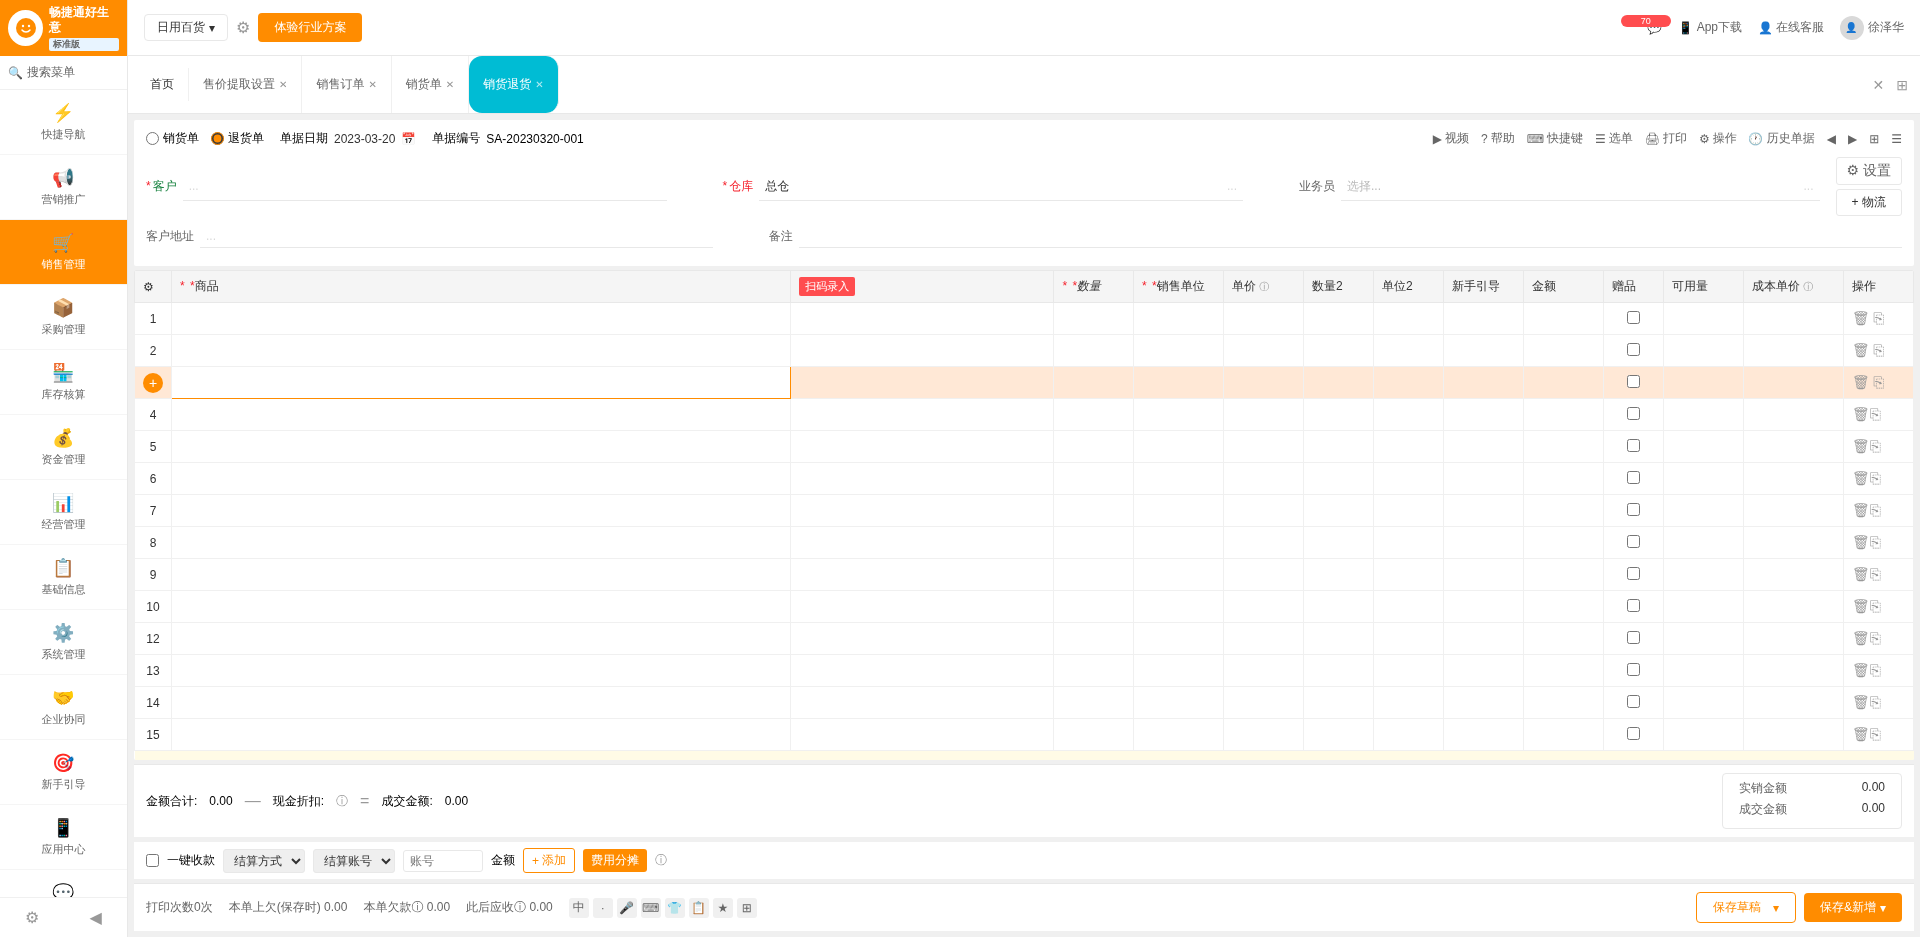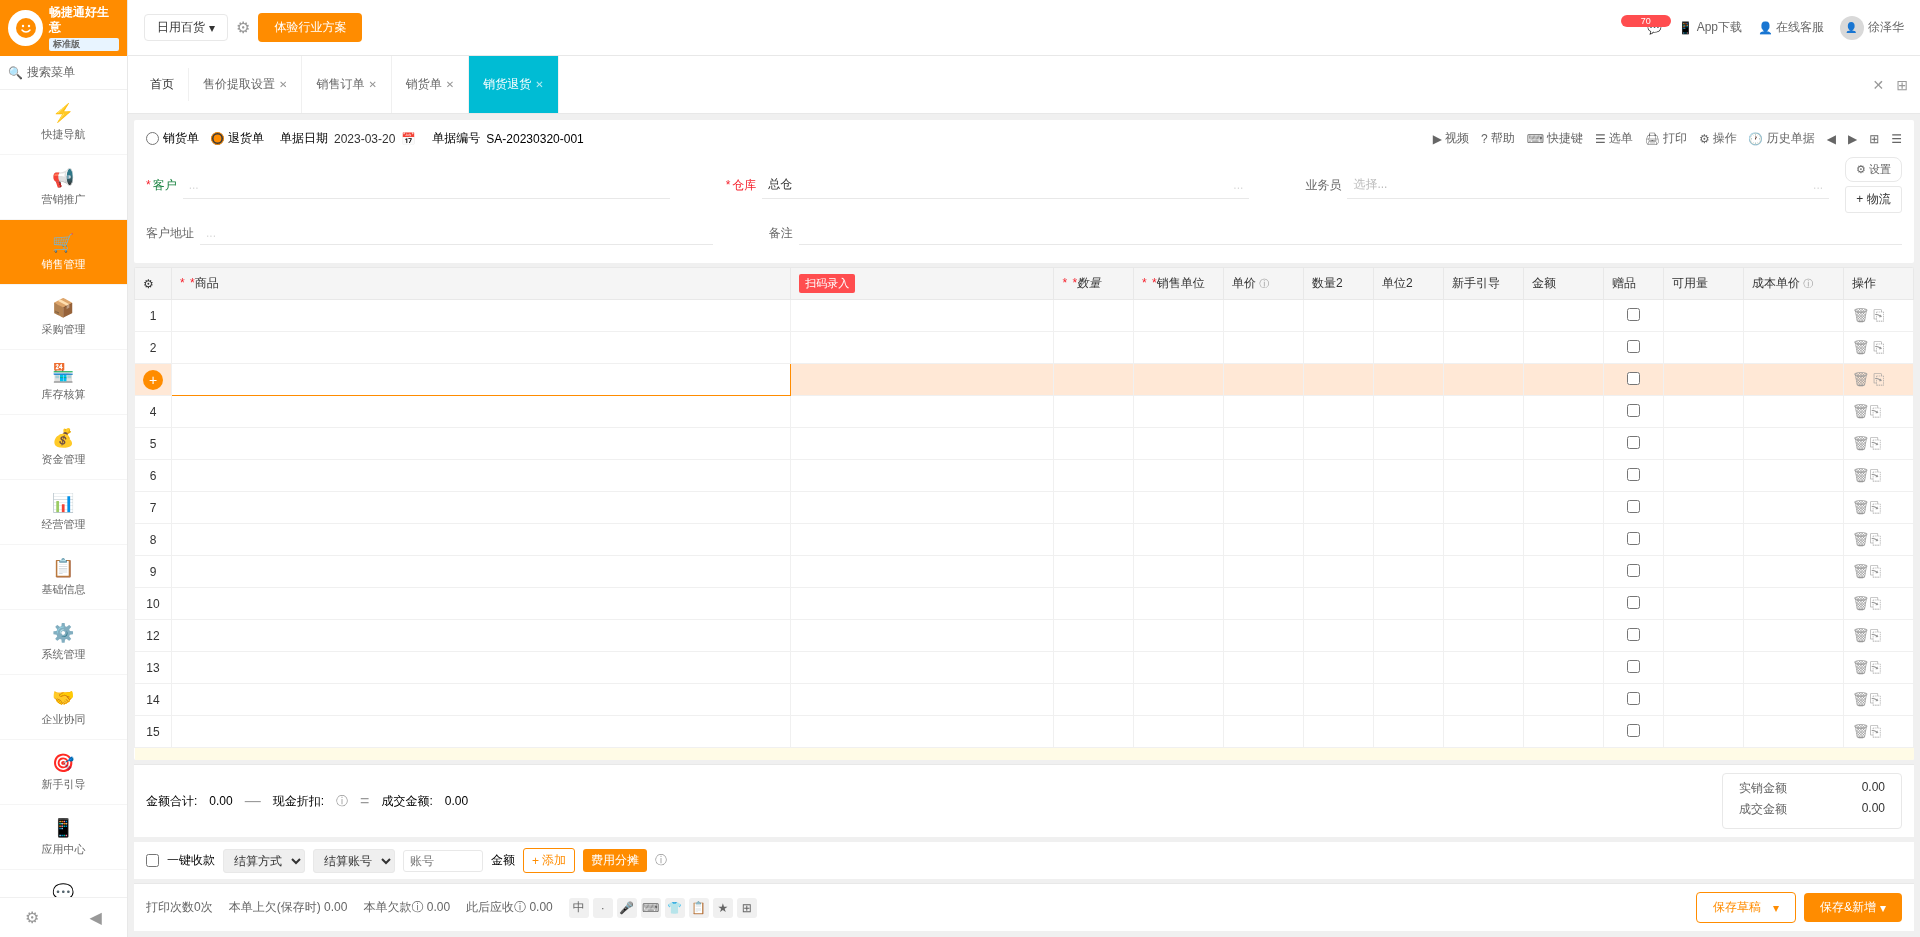--- a/index.html
+++ b/index.html
@@ -261,21 +261,21 @@
       <span class="tab-close">✕</span>
     </div>
     <div class="tab">
       <span>销售订单</span>
       <span class="tab-close">✕</span>
     </div>
     <div class="tab">
       <span>销货单</span>
       <span class="tab-close">✕</span>
     </div>
-    <div class="tab active" style="background:#00bcd4;">
+    <div class="tab active" style="background:#00bcd4;border-radius:13px;">
       <span>销货退货</span>
       <span class="tab-close">✕</span>
     </div>
     <div class="tabs-actions">
       <span class="tab-action-btn">✕</span>
       <span class="tab-action-btn">⊞</span>
     </div>
   </div>
 
   <div class="content-wrapper">
@@ -353,21 +353,21 @@
           </div>
         </div>
         <div class="field-item-optional" style="margin-left:40px;">
           <span class="field-label-optional">业务员</span>
           <div class="field-input" style="border-bottom:1px solid #e8e8e8;flex:1;padding:3px 6px;min-height:28px;">
             <span style="color:#bbb;">选择...</span>
             <span style="color:#d9d9d9;">...</span>
           </div>
         </div>
         <div style="display:flex;flex-direction:column;gap:4px;margin-left:auto;">
-          <button class="setup-btn" style="background:#fff;border:1px solid #e8e8e8;color:#666;padding:4px 10px;border-radius:8px;cursor:pointer;font-size:11px;">⚙ 设置</button>
+          <button class="setup-btn" style="background:#fff;border:1px solid #e8e8e8;color:#666;padding:4px 10px;border-radius:3px;cursor:pointer;font-size:14px;">⚙ 设置</button>
           <button class="add-shipping-btn">+ 物流</button>
         </div>
       </div>
 
       <div class="fields-row">
         <div class="field-item-optional">
           <span class="field-label-optional">客户地址</span>
           <div class="field-input" style="border-bottom:1px solid #e8e8e8;flex:1;padding:3px 6px;min-height:24px;">
             <span style="color:#d9d9d9;">...</span>
           </div>

